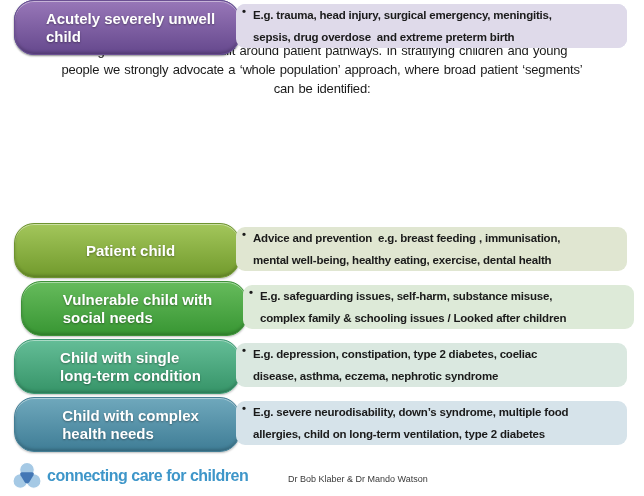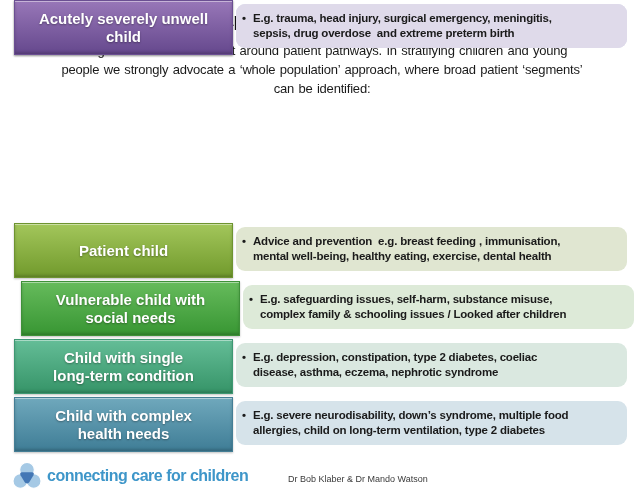--- a/index.html
+++ b/index.html
@@ -25,42 +25,42 @@
   }
   .seg-row{position:absolute;left:0;width:644px;height:55px;}
   .seg-row:nth-of-type(1){top:107px;}
   .seg-row:nth-of-type(2){top:165px;}
   .seg-row:nth-of-type(3){top:223px;}
   .seg-row:nth-of-type(4){top:281px;margin-left:7px;}
   .seg-row:nth-of-type(5){top:339px;}
   .seg-row:nth-of-type(6){top:397px;}
   .seg-box{
     position:absolute;left:14px;top:0;width:217px;height:53px;
-    border-radius:0;
+    border-radius:20px;
     border:1px solid #555555;
     display:flex;align-items:center;justify-content:center;
-    text-align:center;
     color:#ffffff;font-weight:bold;font-size:15px;line-height:18px;
     white-space:pre-line;
     text-shadow:0 1px 2px rgba(0,0,0,0.35);
     box-shadow:inset 0 1px 0 rgba(255,255,255,0.45), inset 0 -2px 3px rgba(0,0,0,0.18), 0 1px 2px rgba(0,0,0,0.25);
+    padding-left:7px;
   }
   .seg-panel{
     position:absolute;left:236px;top:4px;width:391px;height:44px;
     border-radius:9px;
     display:flex;align-items:center;
     padding:0 2px 0 6px;box-sizing:border-box;
   }
   .seg-bullet-wrap{display:flex;align-items:flex-start;}
   .seg-bullet{
     width:11px;flex:0 0 11px;
     font-size:11.5px;line-height:15px;font-weight:bold;color:#1a1a1a;
   }
   .seg-text{
-    font-size:11.5px;line-height:15px;font-weight:bold;color:#1a1a1a;
+    font-size:11.5px;line-height:22px;font-weight:bold;color:#1a1a1a;
     letter-spacing:-0.2px;
     white-space:pre;
   }
   .footer{position:absolute;left:0;top:458px;width:644px;height:38px;}
   .logo{
     position:absolute;left:13px;top:4px;
     display:flex;align-items:center;
   }
   .logo svg{display:block;}
   .logo-text{

